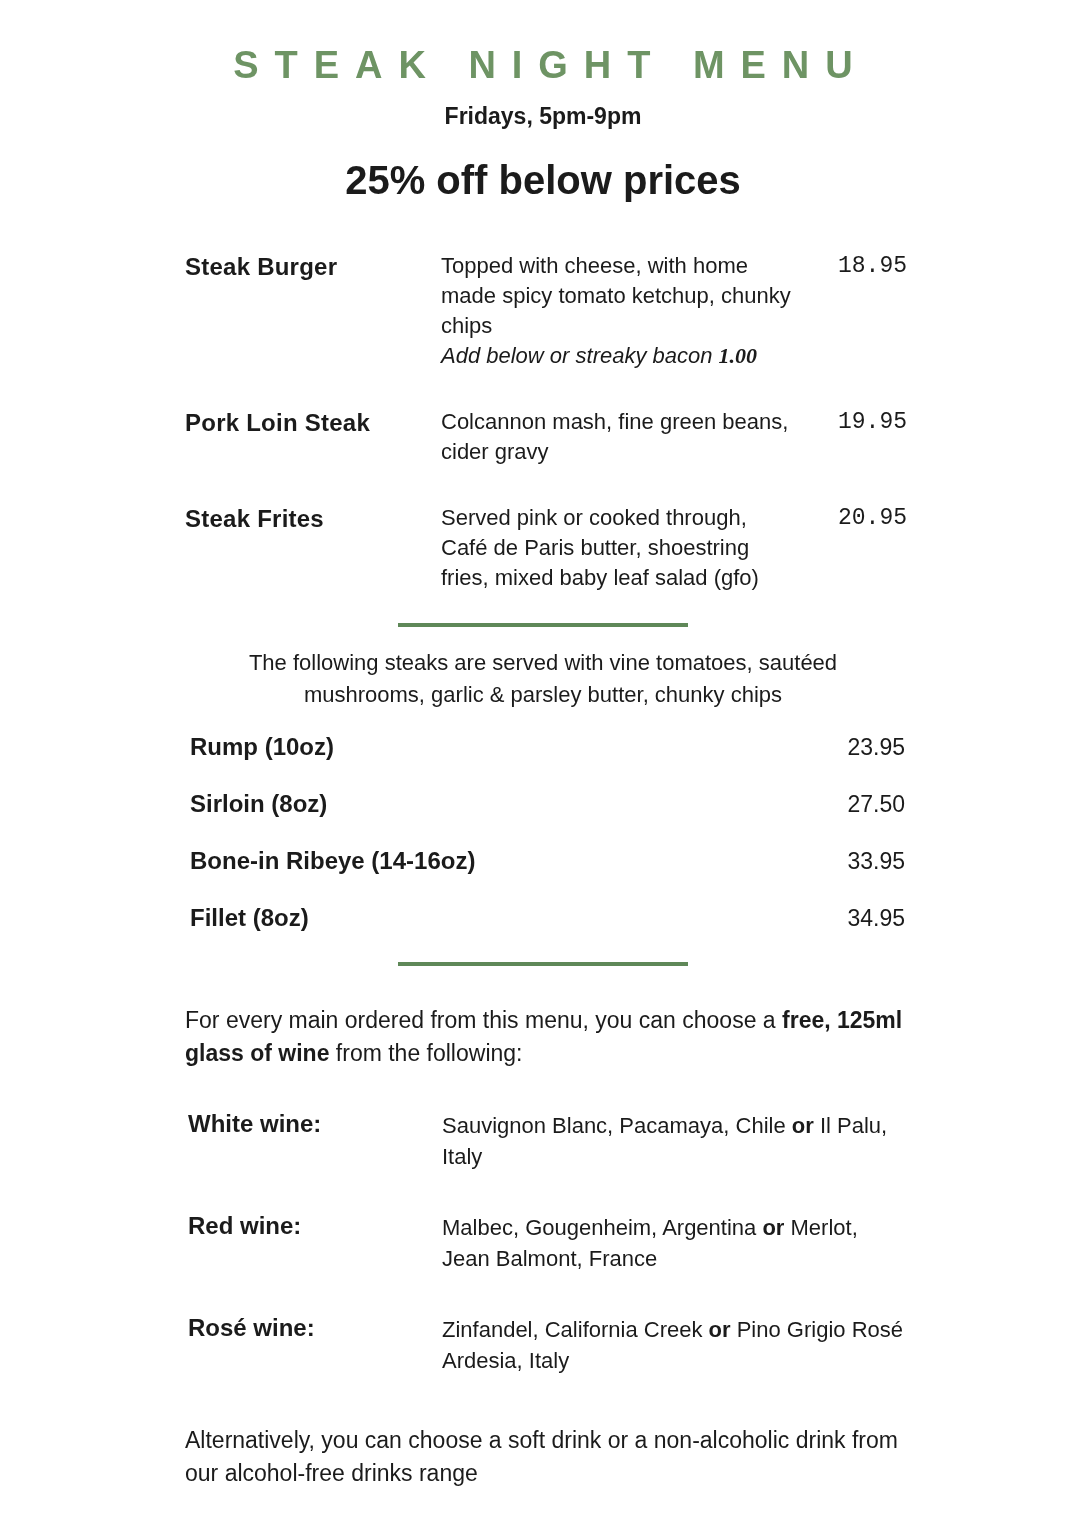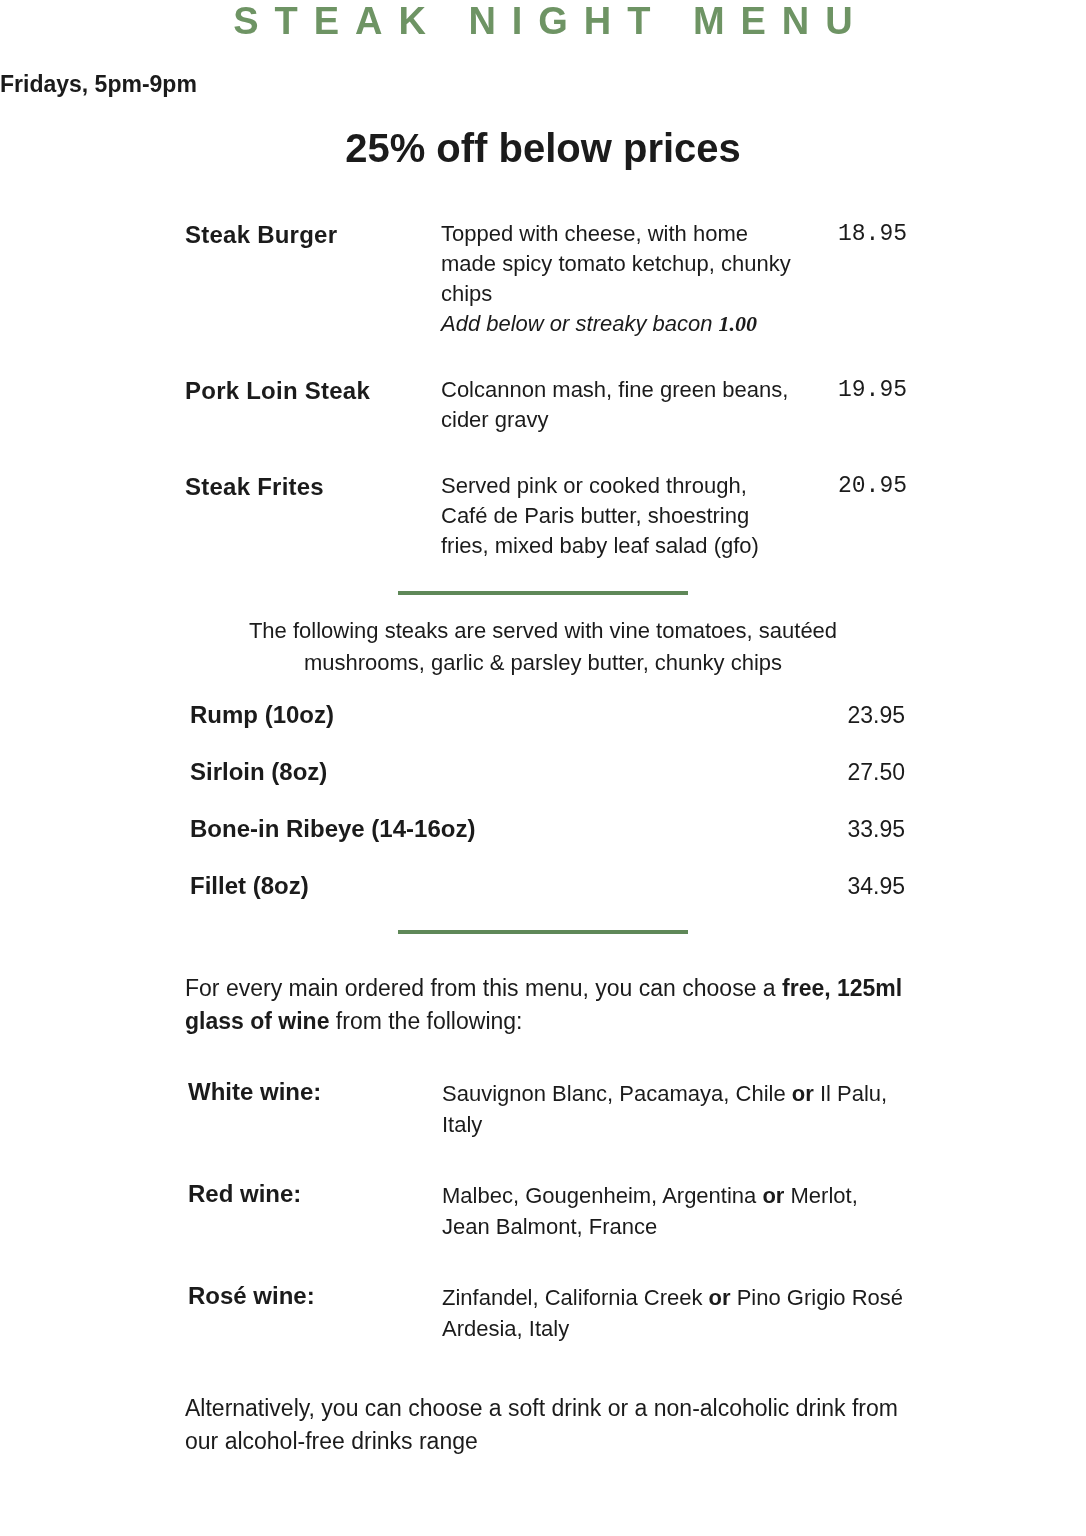--- a/index.html
+++ b/index.html
@@ -6,36 +6,38 @@
   .page {
     position: relative;
     width: 1086px;
     height: 1536px;
     margin: 0 auto;
     background: #ffffff;
     font-family: "Liberation Sans", sans-serif;
     color: #1b1b1b;
     overflow: hidden;
     box-sizing: border-box;
+    padding-top: 44px;
   }
 
   
   .menu-title {
     text-align: center;
     font-size: 38px;
     font-weight: 700;
     letter-spacing: 0.42em;
     padding-left: 0.42em; 
     color: #6e9464;
     margin: 0;
   }
   .menu-subtitle {
-    font-size: 23px;
-    font-weight: 700;
-    margin-top: 28px;
+    text-align: center;
+    font-size: 23px;
+    font-weight: 700;
+    margin-top: 16px;
   }
   .menu-offer {
     text-align: center;
     font-size: 40px;
     font-weight: 700;
     margin-top: 28px;
   }
 
   
   .mains { margin: 48px 16px 0 185px; width: 722px; }

